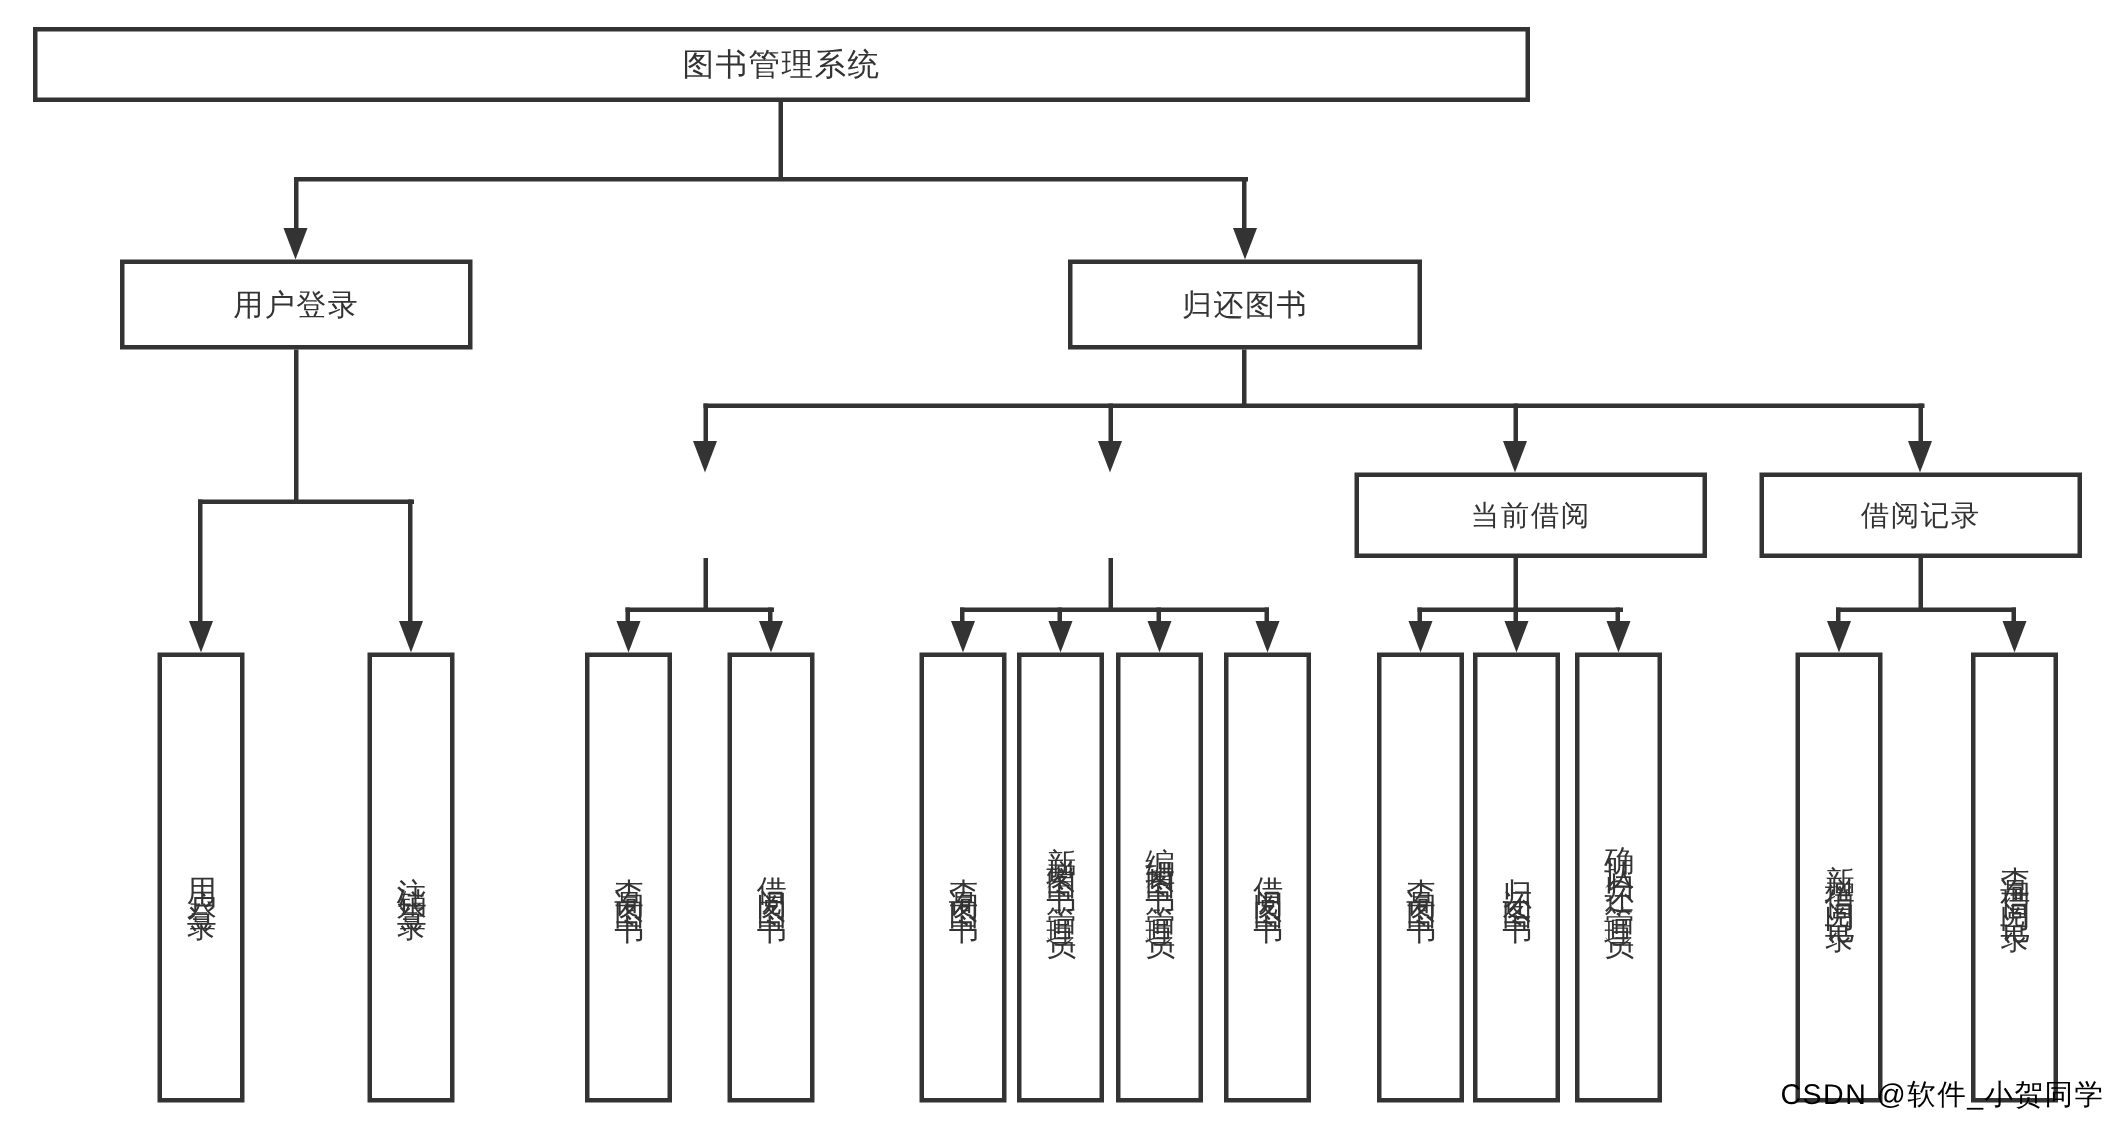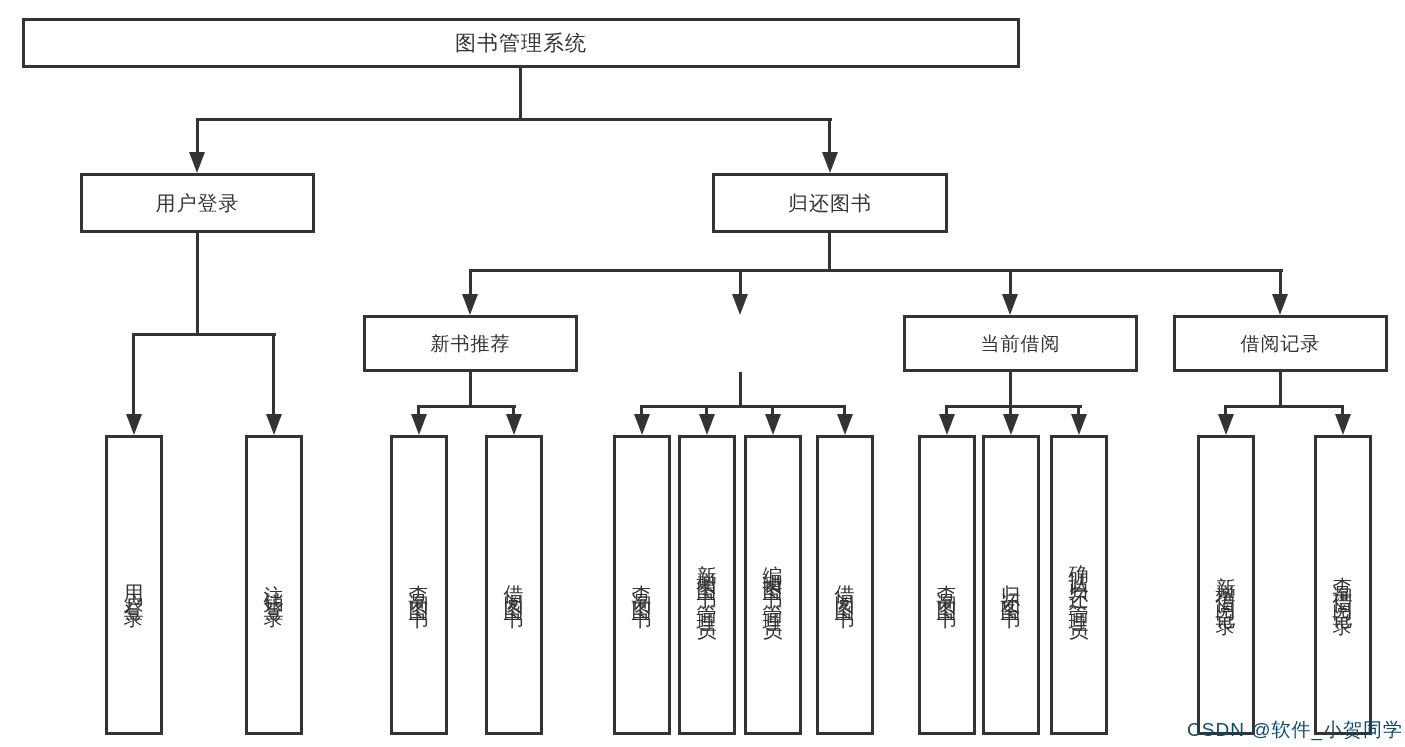--- a/index.html
+++ b/index.html
@@ -38,21 +38,21 @@
     width: 0; height: 0;
     border-left: 8px solid transparent;
     border-right: 8px solid transparent;
     border-top: 21px solid #333333;
   }
   .watermark {
     position: absolute;
     right: 2px;
     bottom: 4px;
     font-size: 19px;
-    color: #0c4a6e;
+    color: #000000;
     letter-spacing: 1px;
     z-index: 5;
   }
 </style>
 </head>
 <body>
 
 <div id="canvas">
 
   <div class="box root-box" style="left:22px; top:18px; width:998px; height:50px;">图书管理系统</div>
@@ -78,21 +78,20 @@
   <div class="hline" style="left:469px; top:269px; width:814px;"></div>
   <div class="vline" style="left:469px;  top:269px; height:28px;"></div>
   <div class="arrow-down" style="left:462px;  top:294px;"></div>
   <div class="vline" style="left:739px;  top:269px; height:28px;"></div>
   <div class="arrow-down" style="left:732px;  top:294px;"></div>
   <div class="vline" style="left:1009px; top:269px; height:28px;"></div>
   <div class="arrow-down" style="left:1002px; top:294px;"></div>
   <div class="vline" style="left:1279px; top:269px; height:28px;"></div>
   <div class="arrow-down" style="left:1272px; top:294px;"></div>
 
-  <div class="box lvl3-box" style="left:363px;  top:315px; width:215px; height:57px;">新书推荐</div>
   <div class="box lvl3-box" style="left:903px;  top:315px; width:235px; height:57px;">当前借阅</div>
   <div class="box lvl3-box" style="left:1173px; top:315px; width:215px; height:57px;">借阅记录</div>
 
   <div class="vline" style="left:469px; top:372px; height:36px;"></div>
   <div class="hline" style="left:417px; top:405px; width:99px;"></div>
   <div class="vline" style="left:417px; top:405px; height:14px;"></div>
   <div class="arrow-down" style="left:411px; top:414px;"></div>
   <div class="vline" style="left:512px; top:405px; height:14px;"></div>
   <div class="arrow-down" style="left:506px; top:414px;"></div>
 

